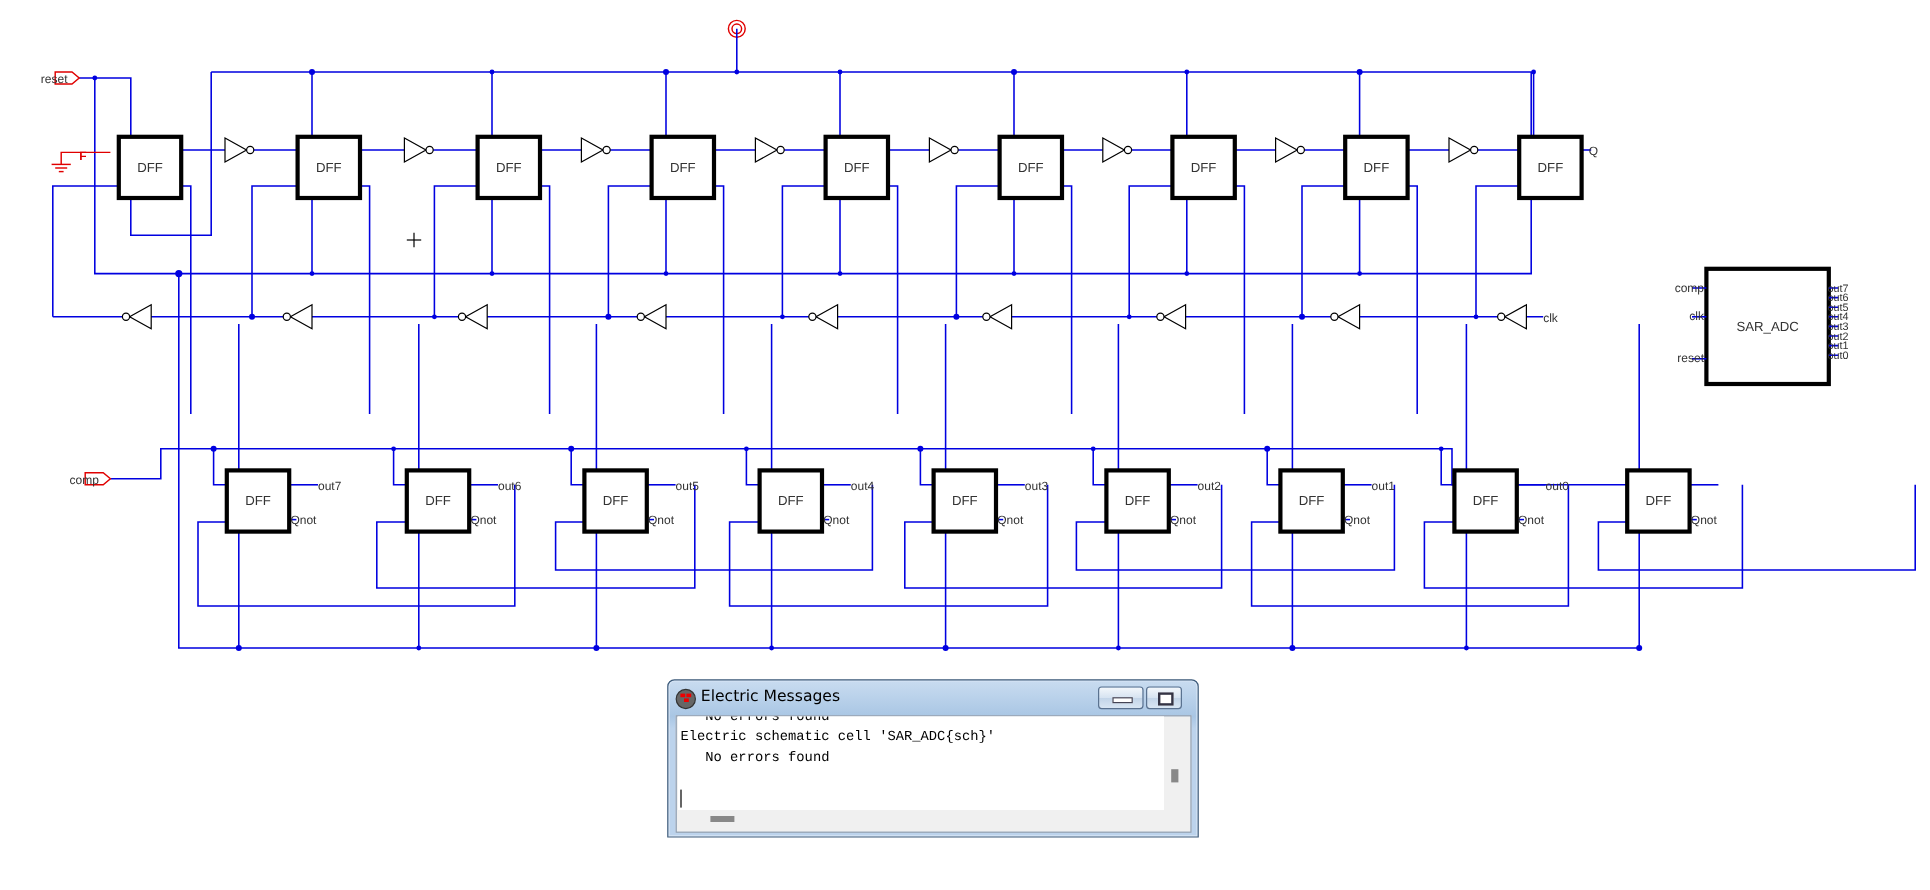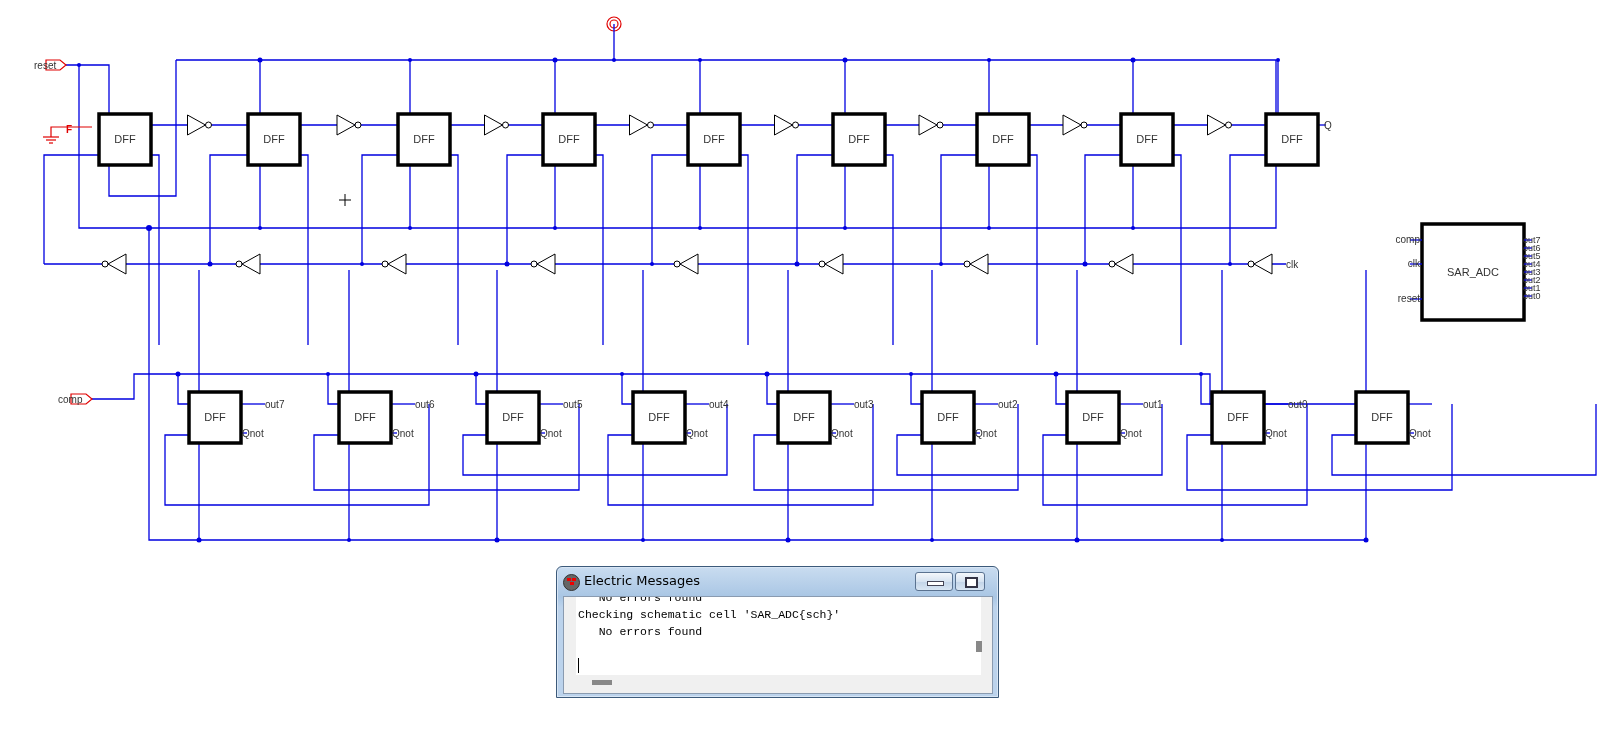--- a/index.html
+++ b/index.html
@@ -22,21 +22,21 @@
   #msg-app-icon::before { content:""; position:absolute; left:3px; top:3px; width:4px; height:3px; background:#e00; }
   #msg-app-icon::after { content:""; position:absolute; left:8px; top:3px; width:4px; height:3px; background:#e00; box-shadow:-2px 4px 0 -0px #e00; }
   #msg-title { position:absolute; left:27px; top:6px; font-family:"DejaVu Sans", sans-serif; font-size:13px; color:#000; }
   .tb-btn { position:absolute; top:5px; width:38px; height:19px; border:1px solid #5a7290; border-radius:3px;
     background:linear-gradient(#f3f7fb,#d6e3f1 50%,#c2d4e8 51%,#d9e6f3); box-sizing:border-box; }
   #min-btn { left:358px; }
   #max-btn { left:398px; width:30px; }
   #min-btn::after { content:""; position:absolute; left:11px; top:8px; width:15px; height:3px; background:#fff; border:1px solid #445; }
   #max-btn::after { content:""; position:absolute; left:9px; top:4px; width:9px; height:7px; border:2px solid #334; background:#fff; }
   #msg-body { position:absolute; left:6px; top:29px; width:430px; height:98px; background:#f0f0f0; border:1px solid #8a9bb0; box-sizing:border-box; }
-  #msg-text { position:absolute; left:12px; top:0; width:405px; height:78px; background:#fff; overflow:hidden; }
+  #msg-text { position:absolute; left:1px; top:0; width:405px; height:78px; background:#fff; overflow:hidden; }
   .msg-line { position:absolute; left:2px; font-family:"Liberation Mono", monospace; font-size:11.5px; color:#000; white-space:pre; line-height:16px; }
   #msg-caret { position:absolute; left:2px; top:61px; width:1px; height:15px; background:#000; }
   #vscroll-thumb { position:absolute; left:412px; top:44px; width:6px; height:11px; background:#888; }
   #hscroll-thumb { position:absolute; left:28px; top:83px; width:20px; height:5px; background:#888; }
 </style>
 </head>
 <body>
 
 <svg id="schematic" xmlns="http://www.w3.org/2000/svg" width="1608" height="742">
   <g id="wires">
@@ -412,20 +412,20 @@
 <div id="msg-window">
   <div id="msg-titlebar">
     <div id="msg-app-icon"></div>
     <div id="msg-title">Electric Messages</div>
     <div id="min-btn" class="tb-btn" title="minimize"></div>
     <div id="max-btn" class="tb-btn" title="maximize"></div>
   </div>
   <div id="msg-body">
     <div id="msg-text">
       <div class="msg-line" style="top:-7px">   No errors found</div>
-      <div class="msg-line" style="top:10px">Checking schematic cell 'SAR_ADC{sch}'</div>
+      <div class="msg-line" style="top:10px">Electric schematic cell 'SAR_ADC{sch}'</div>
       <div class="msg-line" style="top:27px">   No errors found</div>
       <div id="msg-caret"></div>
     </div>
     <div id="vscroll-thumb"></div>
     <div id="hscroll-thumb"></div>
   </div>
 </div>
 
 </body></html>

